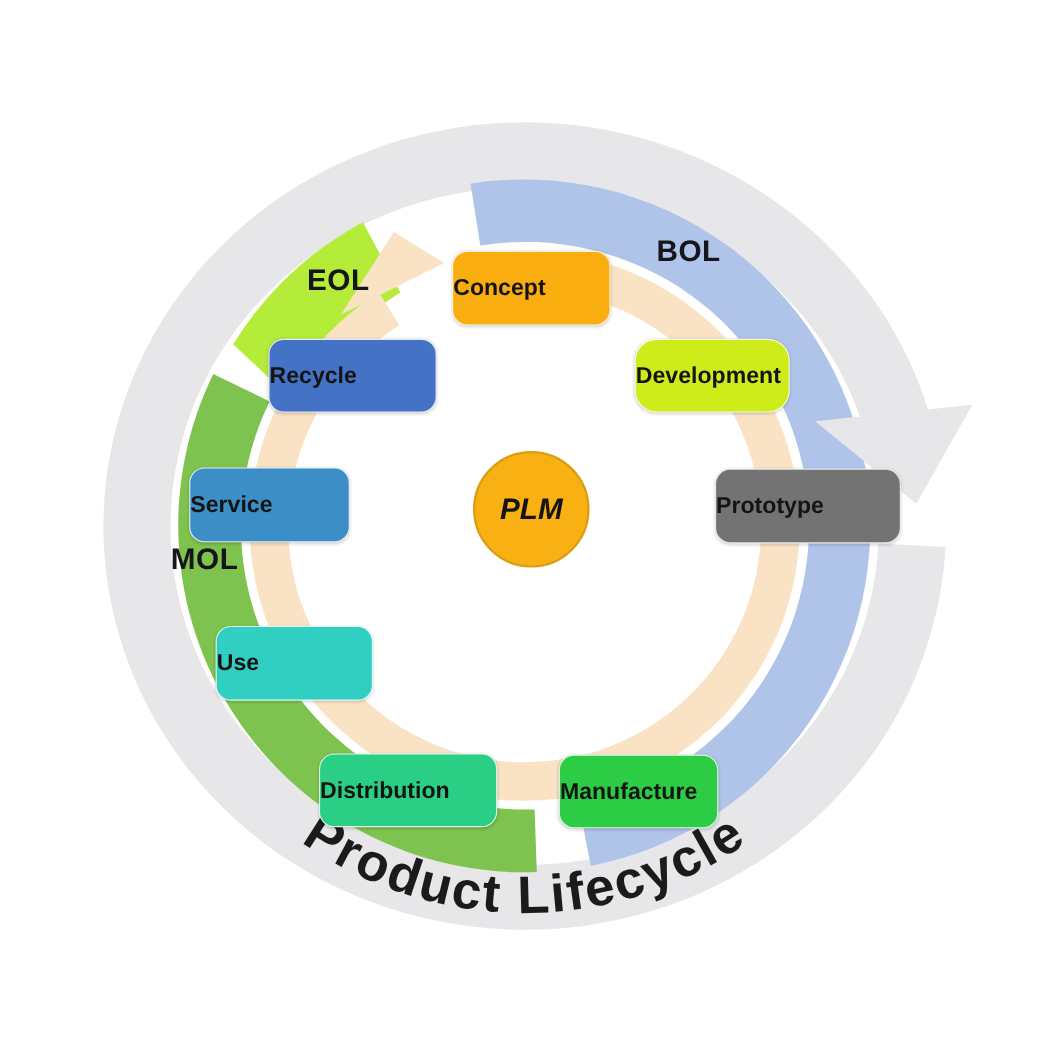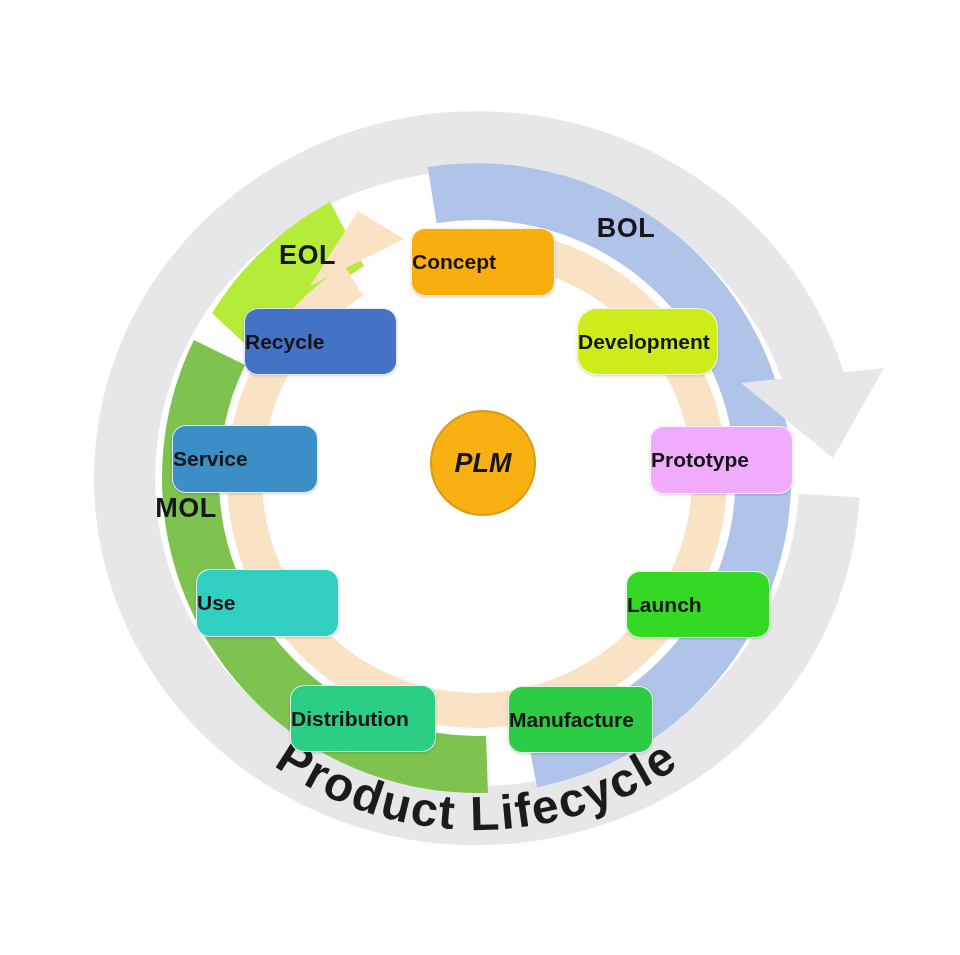--- a/index.html
+++ b/index.html
@@ -48,30 +48,27 @@
 
   <div class="plm" id="plm" style="background: rgb(249, 176, 19); border: 2px solid rgb(218, 156, 16);">
     <span>PLM</span>
   </div>
 <div class="stage" style="left: 411px; top: 197px; width: 144px; height: 68px; background: rgb(250, 173, 14);">
       <span>Concept</span>
     </div>
     <div class="stage" style="left: 577px; top: 277px; width: 141px; height: 67px; background: rgb(205, 236, 25); border-radius: 20px;">
       <span>Development</span>
     </div>
-    <div class="stage" style="left: 650px; top: 395px; width: 143px; height: 68px; background: #f0abfc;">
+    <div class="stage" style="left: 650px; top: 395px; width: 169px; height: 68px; background: #737373;">
       <span>Prototype</span>
-    </div>
-    <div class="stage" style="left: 626px; top: 540px; width: 144px; height: 67px; background: rgb(51, 217, 34);">
-      <span>Launch</span>
     </div>
     <div class="stage" style="left: 508px; top: 655px; width: 145px; height: 67px; background: rgb(44, 205, 69);">
       <span>Manufacture</span>
     </div>
-    <div class="stage" style="left: 290px; top: 654px; width: 146px; height: 67px; background: rgb(43, 206, 133);">
+    <div class="stage" style="left: 290px; top: 654px; width: 162px; height: 67px; background: rgb(43, 206, 133);">
       <span>Distribution</span>
     </div>
     <div class="stage" style="left: 196px; top: 538px; width: 143px; height: 68px; background: rgb(48, 207, 194);">
       <span>Use</span>
     </div>
     <div class="stage" style="left: 172px; top: 394px; width: 146px; height: 68px; background: rgb(59, 142, 198);">
       <span>Service</span>
     </div>
     <div class="stage" style="left: 244px; top: 277px; width: 153px; height: 67px; background: rgb(68, 114, 196);">
       <span>Recycle</span>

